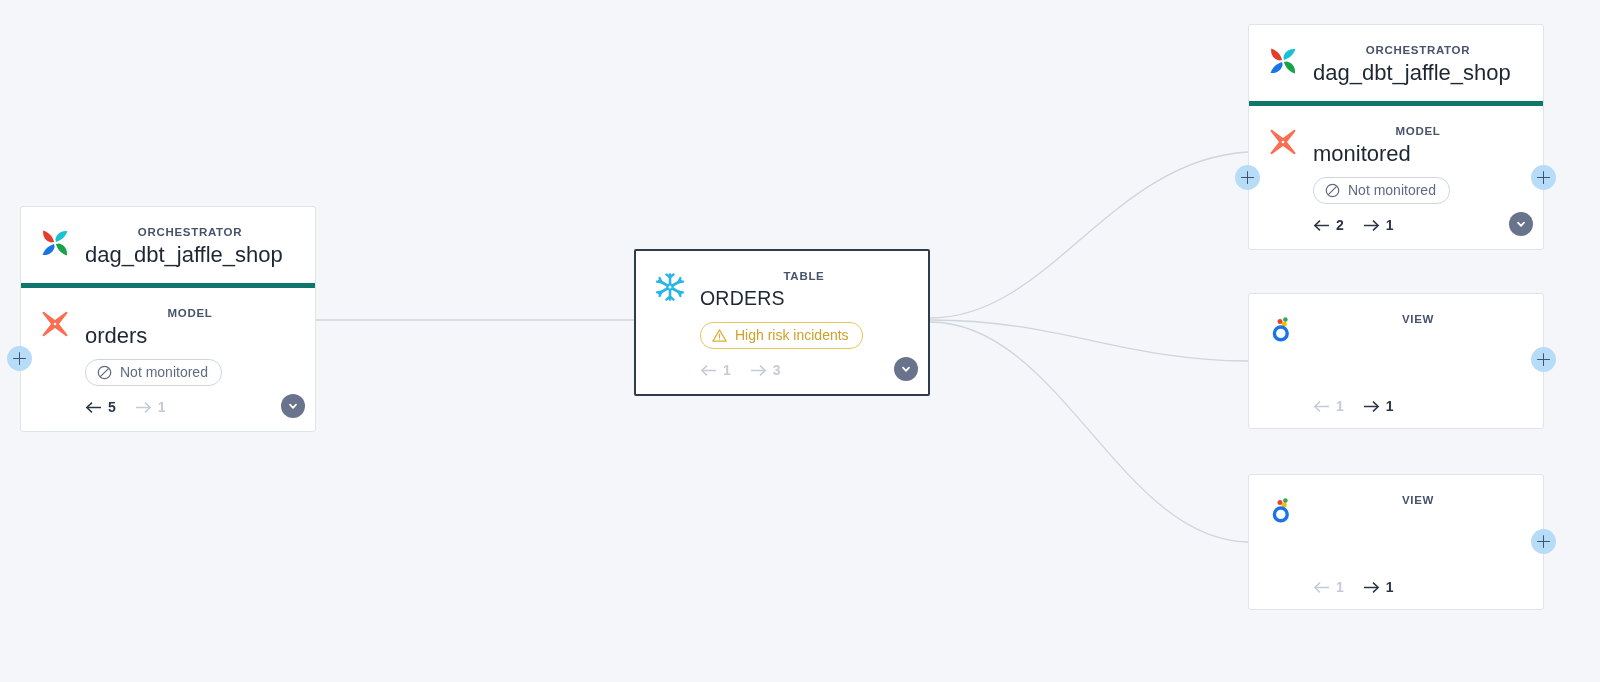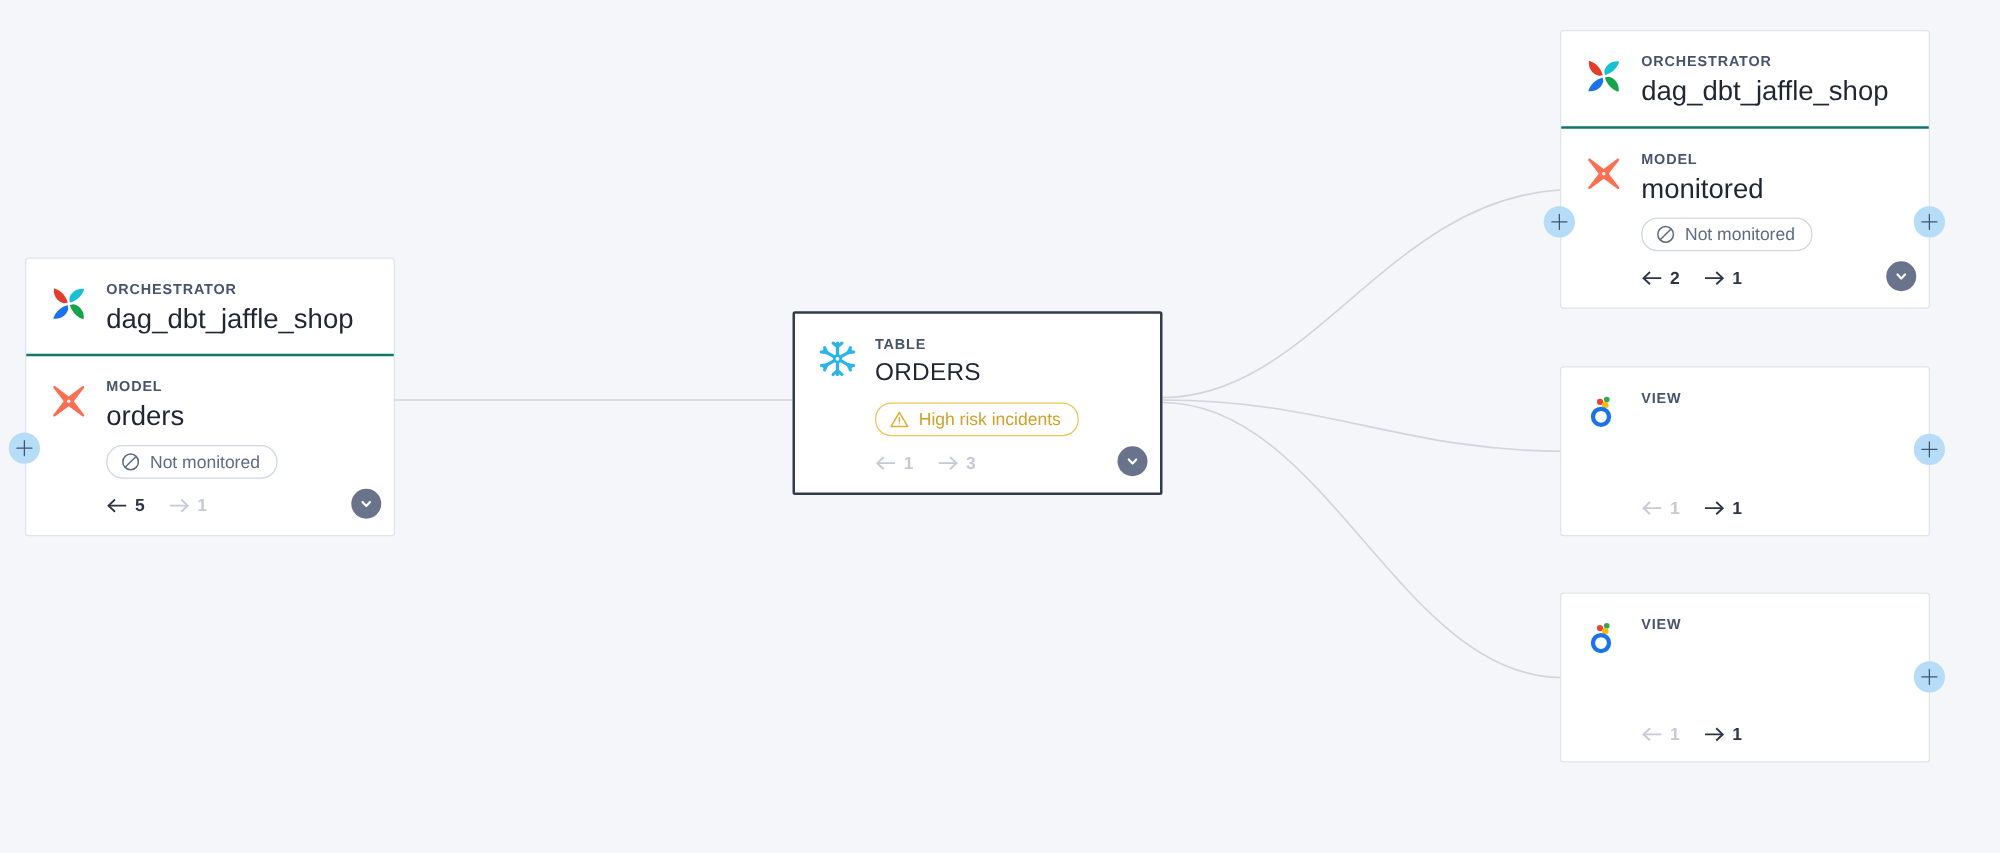--- a/index.html
+++ b/index.html
@@ -27,36 +27,37 @@
     border: 1px solid #dfe3ea;
     border-radius: 3px;
     z-index: 3;
   }
   .card.focus {
     border: 2px solid #323b4c;
     border-radius: 2px;
   }
 
   .section { padding: 18px 20px 16px 18px; display: flex; gap: 14px; }
-  .section + .section { border-top: 2px solid #0f766e; }
+  .section + .section { border-top: 5px solid #0f766e; }
   .section.compact { }
 
   .ic { flex: 0 0 auto; width: 32px; height: 32px; margin-top: 2px; }
   .ic svg { display: block; width: 32px; height: 32px; }
 
   .body { flex: 1 1 auto; min-width: 0; }
 
   .kind {
     font-size: 11.5px;
     font-weight: 700;
     letter-spacing: 0.7px;
     color: #46536b;
     text-transform: uppercase;
     line-height: 14px;
     margin-bottom: 3px;
+    text-align: center;
   }
   .title {
     font-size: 22px;
     color: #1f2733;
     line-height: 25px;
     white-space: nowrap;
     overflow: hidden;
     text-overflow: clip;
   }
   .title.big { font-size: 19.5px; letter-spacing: 0.2px; }

